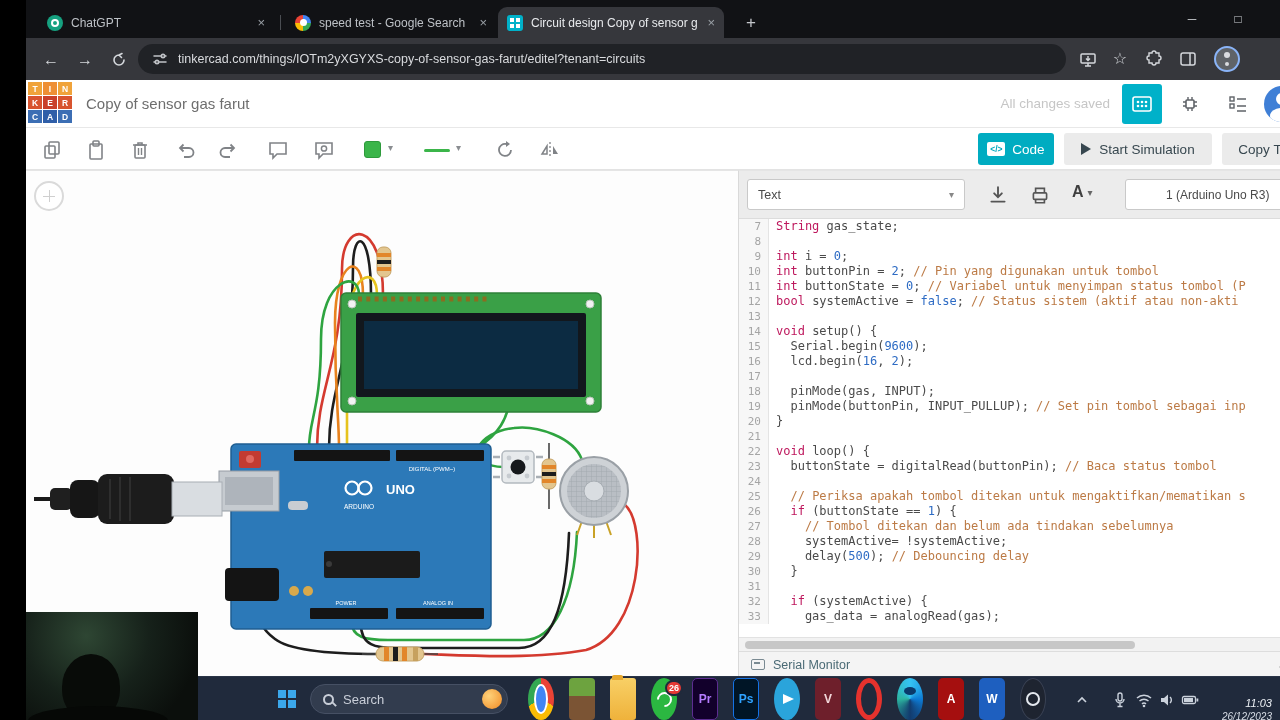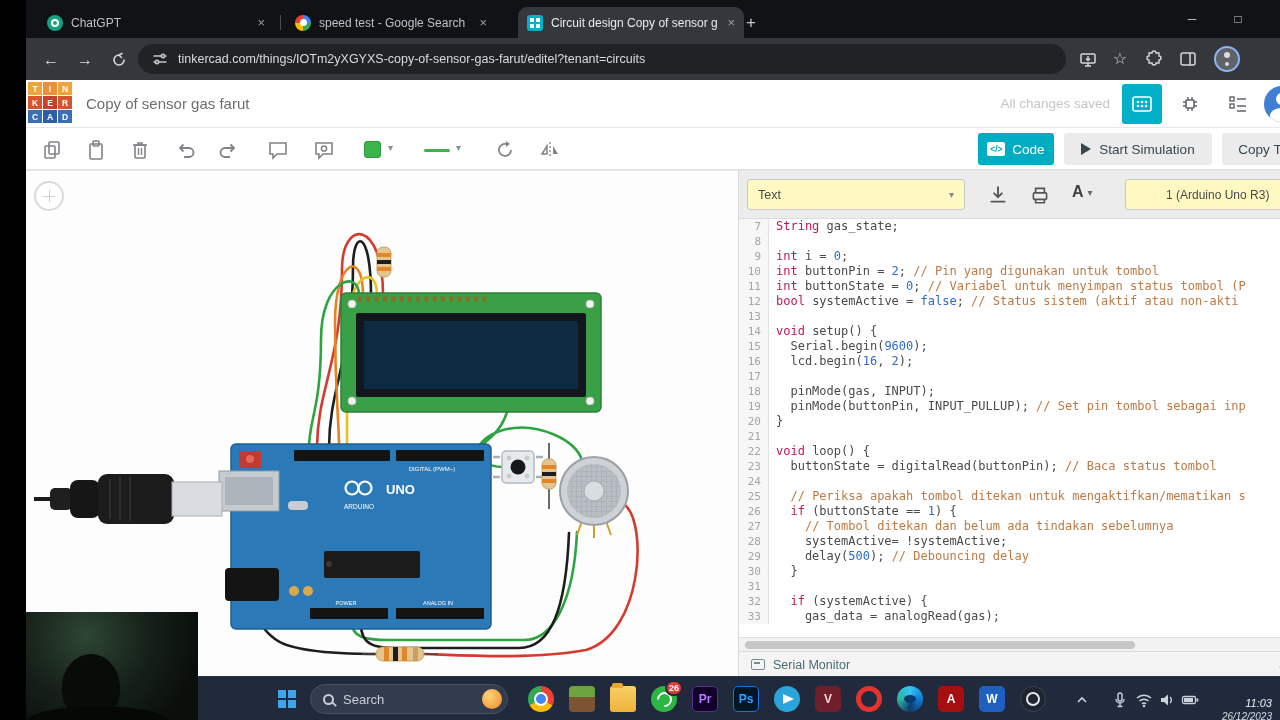--- a/index.html
+++ b/index.html
@@ -62,21 +62,21 @@
 
   
   .canvas{position:absolute;left:0;top:170px;width:712px;height:506px;background:#FDFDFD;border-top:1px solid #E5E5E5;}
   .circuit{position:absolute;left:0;top:0;width:712px;height:506px;}
   .panctl{position:absolute;left:8px;top:10px;width:30px;height:30px;border-radius:50%;border:2px solid #DADADA;
     background:linear-gradient(#CFCFCF,#CFCFCF) center/12px 1px no-repeat,linear-gradient(#CFCFCF,#CFCFCF) center/1px 12px no-repeat,rgba(255,255,255,.9);}
 
   
   .code-panel{position:absolute;left:712px;top:170px;width:568px;height:506px;background:#fff;border-left:1px solid #D9D9D9;border-top:1px solid #E5E5E5;}
   .cp-header{position:relative;height:48px;background:#ECECEC;border-bottom:1px solid #DCDCDC;}
-  .select{position:absolute;top:8px;height:31px;background:#fef9c3;border:1px solid #C9C9C9;border-radius:3px;display:flex;align-items:center;padding:0 10px;font-size:12.5px;color:#4A4A4A;}
+  .select{position:absolute;top:8px;height:31px;background:#ffffff;border:1px solid #C9C9C9;border-radius:3px;display:flex;align-items:center;padding:0 10px;font-size:12.5px;color:#4A4A4A;}
   .select .caret2{margin-left:auto;color:#888;font-size:10px;padding-left:8px;}
   .cp-iconbtn{position:absolute;top:13px;width:22px;height:22px;}
   .fontsize{position:absolute;left:333px;top:12px;font-size:16px;font-weight:bold;color:#3F3F3F;display:flex;align-items:center;}
   .fontsize .caret2{font-size:10px;color:#666;margin-left:4px;font-weight:normal;}
   .cp-code{position:absolute;left:0;top:48px;width:568px;height:418px;overflow:hidden;font-family:"DejaVu Sans Mono",monospace;font-size:12px;line-height:15px;}
   .code-line{display:flex;height:15px;}
   .ln{flex:0 0 30px;width:30px;text-align:right;padding-right:7px;color:#A5A5A5;background:#F7F7F7;border-right:1px solid #E4E4E4;font-size:11px;}
   .lt{padding-left:7px;white-space:pre;color:#4A4A4A;}
   .tok-k{color:#be185d;} .tok-n{color:#2D6BC4;} .tok-c{color:#BC7A45;} .tok-p{color:#4A4A4A;}
   .vsb{position:absolute;right:3px;top:54px;width:7px;height:150px;background:#CFCFCF;border-radius:3px;opacity:.75;}
@@ -96,21 +96,21 @@
   
   .taskbar{position:absolute;left:0;top:676px;width:1280px;height:44px;background:#202A3C;border-top:1px solid #2A3447;z-index:20;}
   .win{position:absolute;left:252px;top:13px;width:18px;height:18px;display:grid;grid-template-columns:8px 8px;gap:2px;}
   .win i{background:#3BA7EA;width:8px;height:8px;}
   .tsearch{position:absolute;left:284px;top:7px;width:198px;height:30px;border-radius:15px;background:#323C4E;border:1px solid #465064;display:flex;align-items:center;color:#C9CED8;font-size:13px;}
   .mag{width:11px;height:11px;border:2px solid #C9CED8;border-radius:50%;position:relative;margin:0 9px 0 12px;flex:0 0 auto;}
   .mag::after{content:"";position:absolute;width:6px;height:2px;background:#C9CED8;transform:rotate(45deg);right:-5px;bottom:-2px;}
   .shl{margin-left:auto;margin-right:5px;width:20px;height:20px;border-radius:50%;background:radial-gradient(circle at 35% 35%,#FFD27A,#F08A24);flex:0 0 auto;}
   .tb-apps{position:absolute;left:498px;top:5px;display:flex;}
   .tb-app{width:34px;height:34px;margin-right:7px;display:flex;align-items:center;justify-content:center;position:relative;border-radius:5px;}
-  .ic{width:26px;height:26px;border-radius:5px;display:flex;align-items:center;justify-content:center;font-weight:bold;font-size:12px;color:#fff;position:relative;}
+  .ic{width:26px;height:42px;border-radius:5px;display:flex;align-items:center;justify-content:center;font-weight:bold;font-size:12px;color:#fff;position:relative;}
   .ic-chrome{border-radius:50%;background:conic-gradient(#EA4335 0 120deg,#FBBC05 0 240deg,#34A853 0 360deg);}
   .ic-chrome::after{content:"";position:absolute;inset:6px;background:#4285F4;border:2.5px solid #fff;border-radius:50%;}
   .ic-minecraft{background:linear-gradient(#6DA33F 0 42%,#7B5434 42%);border-radius:4px;}
   .ic-explorer{background:linear-gradient(#F8D066,#EFB23B);border-radius:3px;}
   .ic-explorer::before{content:"";position:absolute;top:-3px;left:2px;width:11px;height:5px;background:#E8A92F;border-radius:2px 2px 0 0;}
   .ic-whatsapp{border-radius:50%;background:#2BB741;}
   .ic-whatsapp::after{content:"";width:11px;height:11px;border:2.5px solid #fff;border-radius:50%;border-bottom-color:transparent;transform:rotate(45deg);}
   .ic-premiere{background:#12002B;color:#B57BFF;border:1px solid #5C2D91;}
   .ic-photoshop{background:#001526;color:#2FA3FF;border:1px solid #1473E6;}
   .ic-telegram{border-radius:50%;background:#2AA4DB;}
@@ -139,21 +139,21 @@
       <span class="fav fav-chatgpt"></span>
       <span class="tab-title">ChatGPT</span>
       <span class="tab-close">×</span>
     </div>
     <div class="tabsep" style="left:254px;"></div>
     <div class="tab" style="left:260px;width:210px;">
       <span class="fav fav-google"></span>
       <span class="tab-title">speed test - Google Search</span>
       <span class="tab-close">×</span>
     </div>
-    <div class="tab active" style="left:492px;width:226px;">
+    <div class="tab active" style="left:472px;width:226px;">
       <span class="fav fav-tinkercad"></span>
       <span class="tab-title">Circuit design Copy of sensor g</span>
       <span class="tab-close">×</span>
     </div>
     <div class="newtab">+</div>
     <div class="winctl" style="left:1144px;">─</div>
     <div class="winctl" style="left:1190px;">□</div>
     <div class="winctl" style="left:1236px;font-size:15px;">×</div>
   </div>
 

